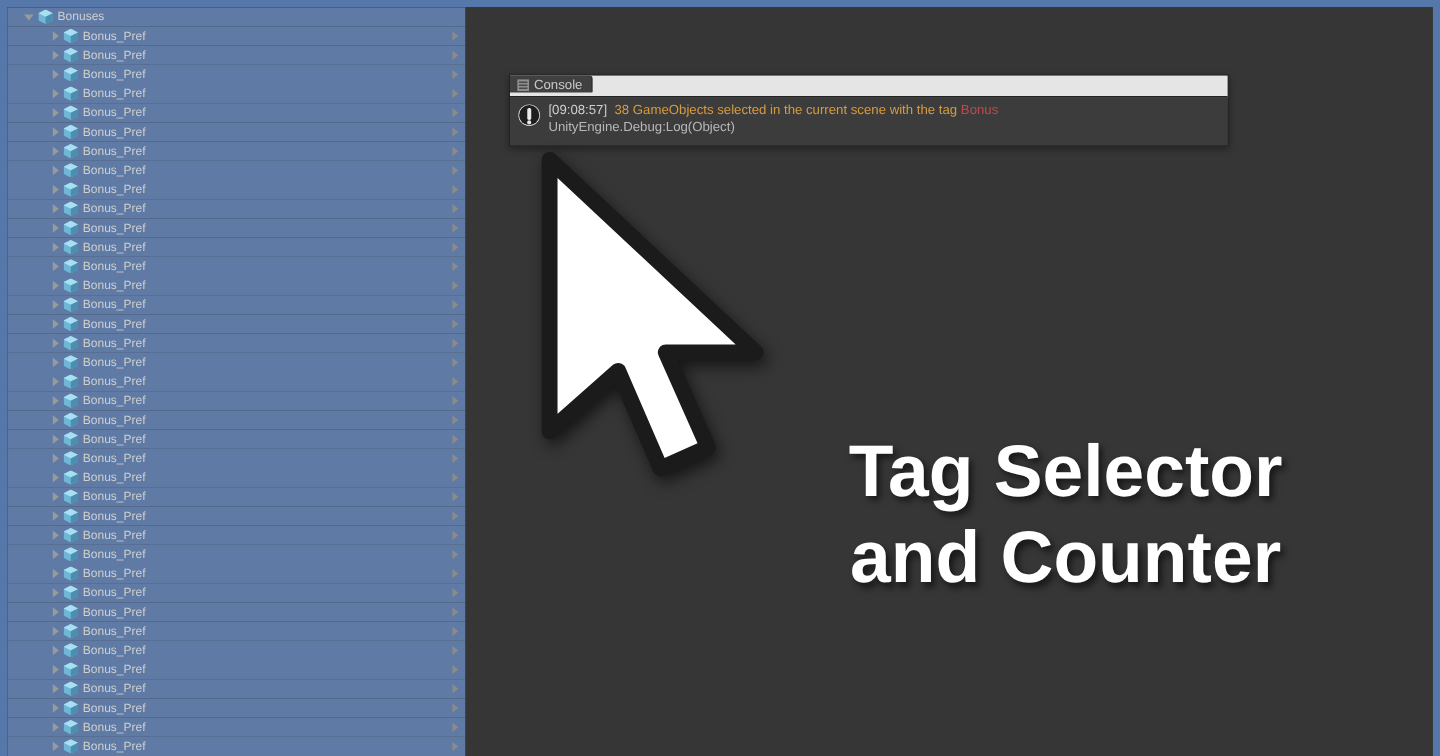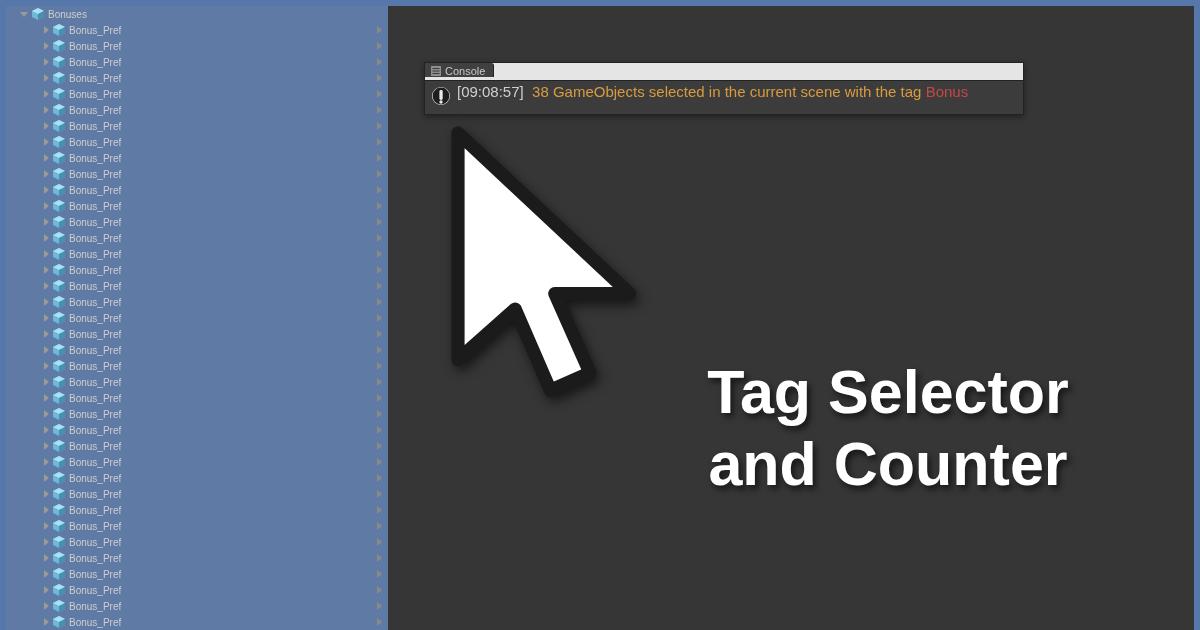--- a/index.html
+++ b/index.html
@@ -137,21 +137,21 @@
     display: flex;
     gap: 6px;
     align-items: flex-start;
   }
   .log-icon {
     width: 20px; height: 20px;
     flex-shrink: 0;
     margin-top: 1px;
   }
   .log-icon svg { width: 20px; height: 20px; }
-  .log-text { color: #c2c2c2; line-height: 14px; font-size: 15px; }
+  .log-text { color: #c2c2c2; line-height: 14px; font-size: 11px; }
   .log-text .ts { color: #cfcfcf; }
   .log-text .msg { color: #d89b3f; }
   .log-text .tag { color: #c54848; }
   .log-text .src { color: #b8b8b8; display: block; }
   .big-cursor {
     position: absolute;
     left: 430px; top: 115px;
     width: 220px; height: 310px;
     filter: drop-shadow(3px 5px 6px rgba(0,0,0,0.6));
     pointer-events: none;
@@ -667,20 +667,21 @@
           <svg viewBox="0 0 20 20">
             <circle cx="10" cy="10" r="9" fill="#e8e8e8"></circle>
             <circle cx="10" cy="10" r="8.4" fill="#1e1e1e"></circle>
             <rect x="8.4" y="4" width="3.3" height="10" rx="1.4" fill="#e8e8e8"></rect>
             <circle cx="10" cy="16" r="1.7" fill="#e8e8e8"></circle>
           </svg>
         </span>
         <div class="log-text">
           <span class="ts">[09:08:57]</span>
           <span class="msg">&nbsp;<span>38</span></span><span class="msg"> GameObjects selected in the current scene with the tag </span><span class="tag">Bonus</span>
+          <span class="src">UnityEngine.Debug:Log(Object)</span>
         </div>
       </div>
     </div>
   </div>
 
   <svg class="big-cursor" viewBox="0 0 100 140">
     <path d="M10 5 L10 108 L36 85 L52 122 L70 114 L54 78 L88 78 Z" fill="#ffffff" stroke="#1b1b1b" stroke-width="6" stroke-linejoin="round"></path>
   </svg>
 
   <div class="headline">

